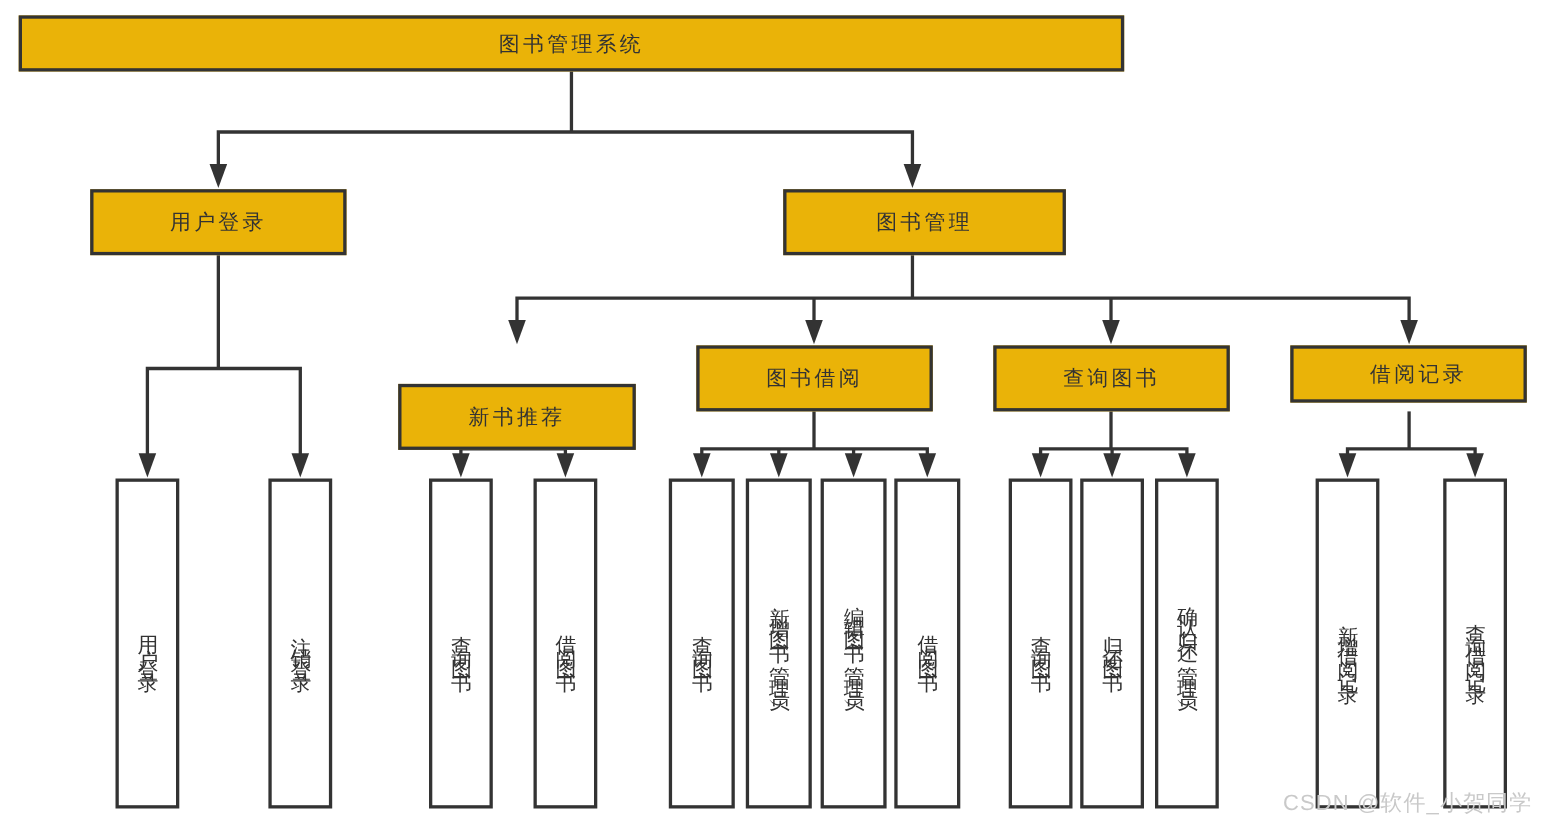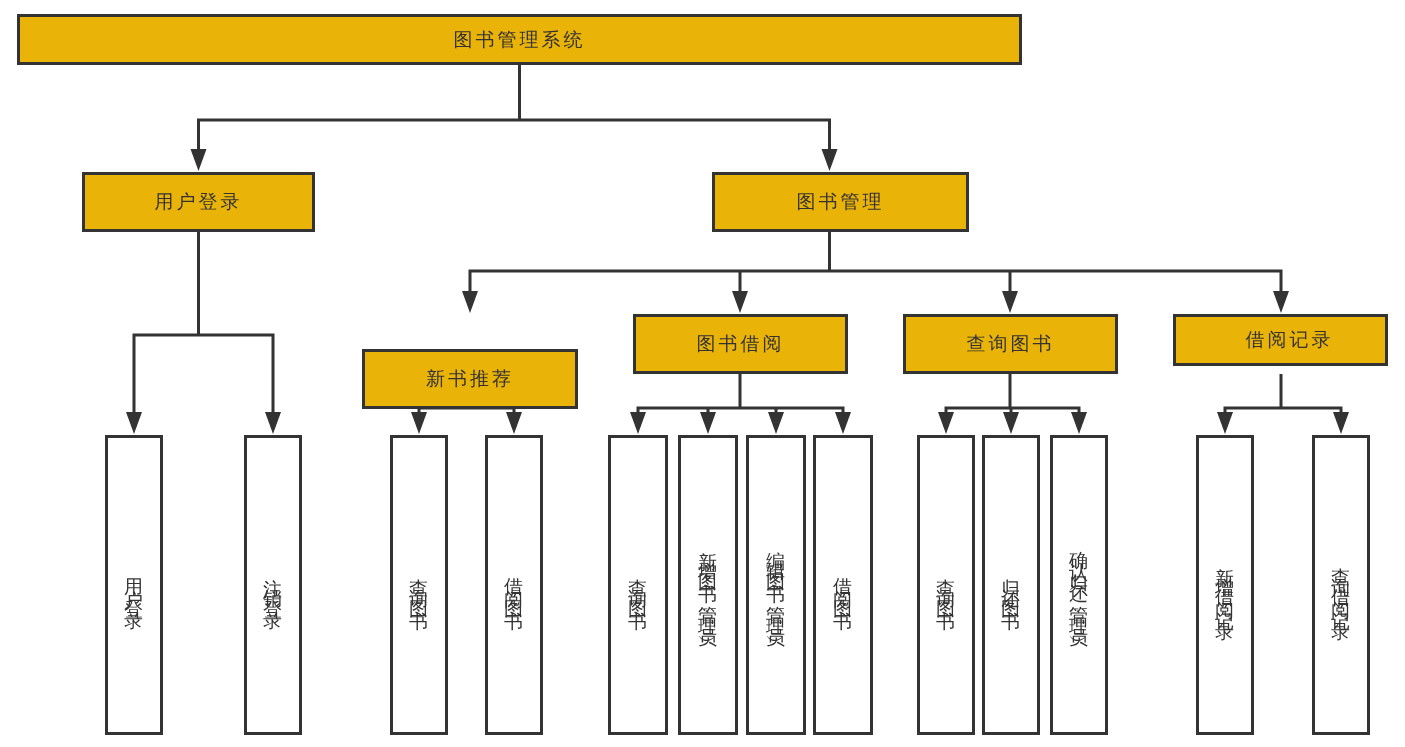--- a/index.html
+++ b/index.html
@@ -166,14 +166,15 @@
     <span>确认归还（管理员）</span>
   </div>
 
   <div class="leaf" style="left:1196px;">
     <span>新增借阅记录</span>
   </div>
   <div class="leaf" style="left:1312px;">
     <span>查询借阅记录</span>
   </div>
 
+  <div class="watermark">CSDN @软件_小贺同学</div>
 
 </div>
 
 </body></html>

